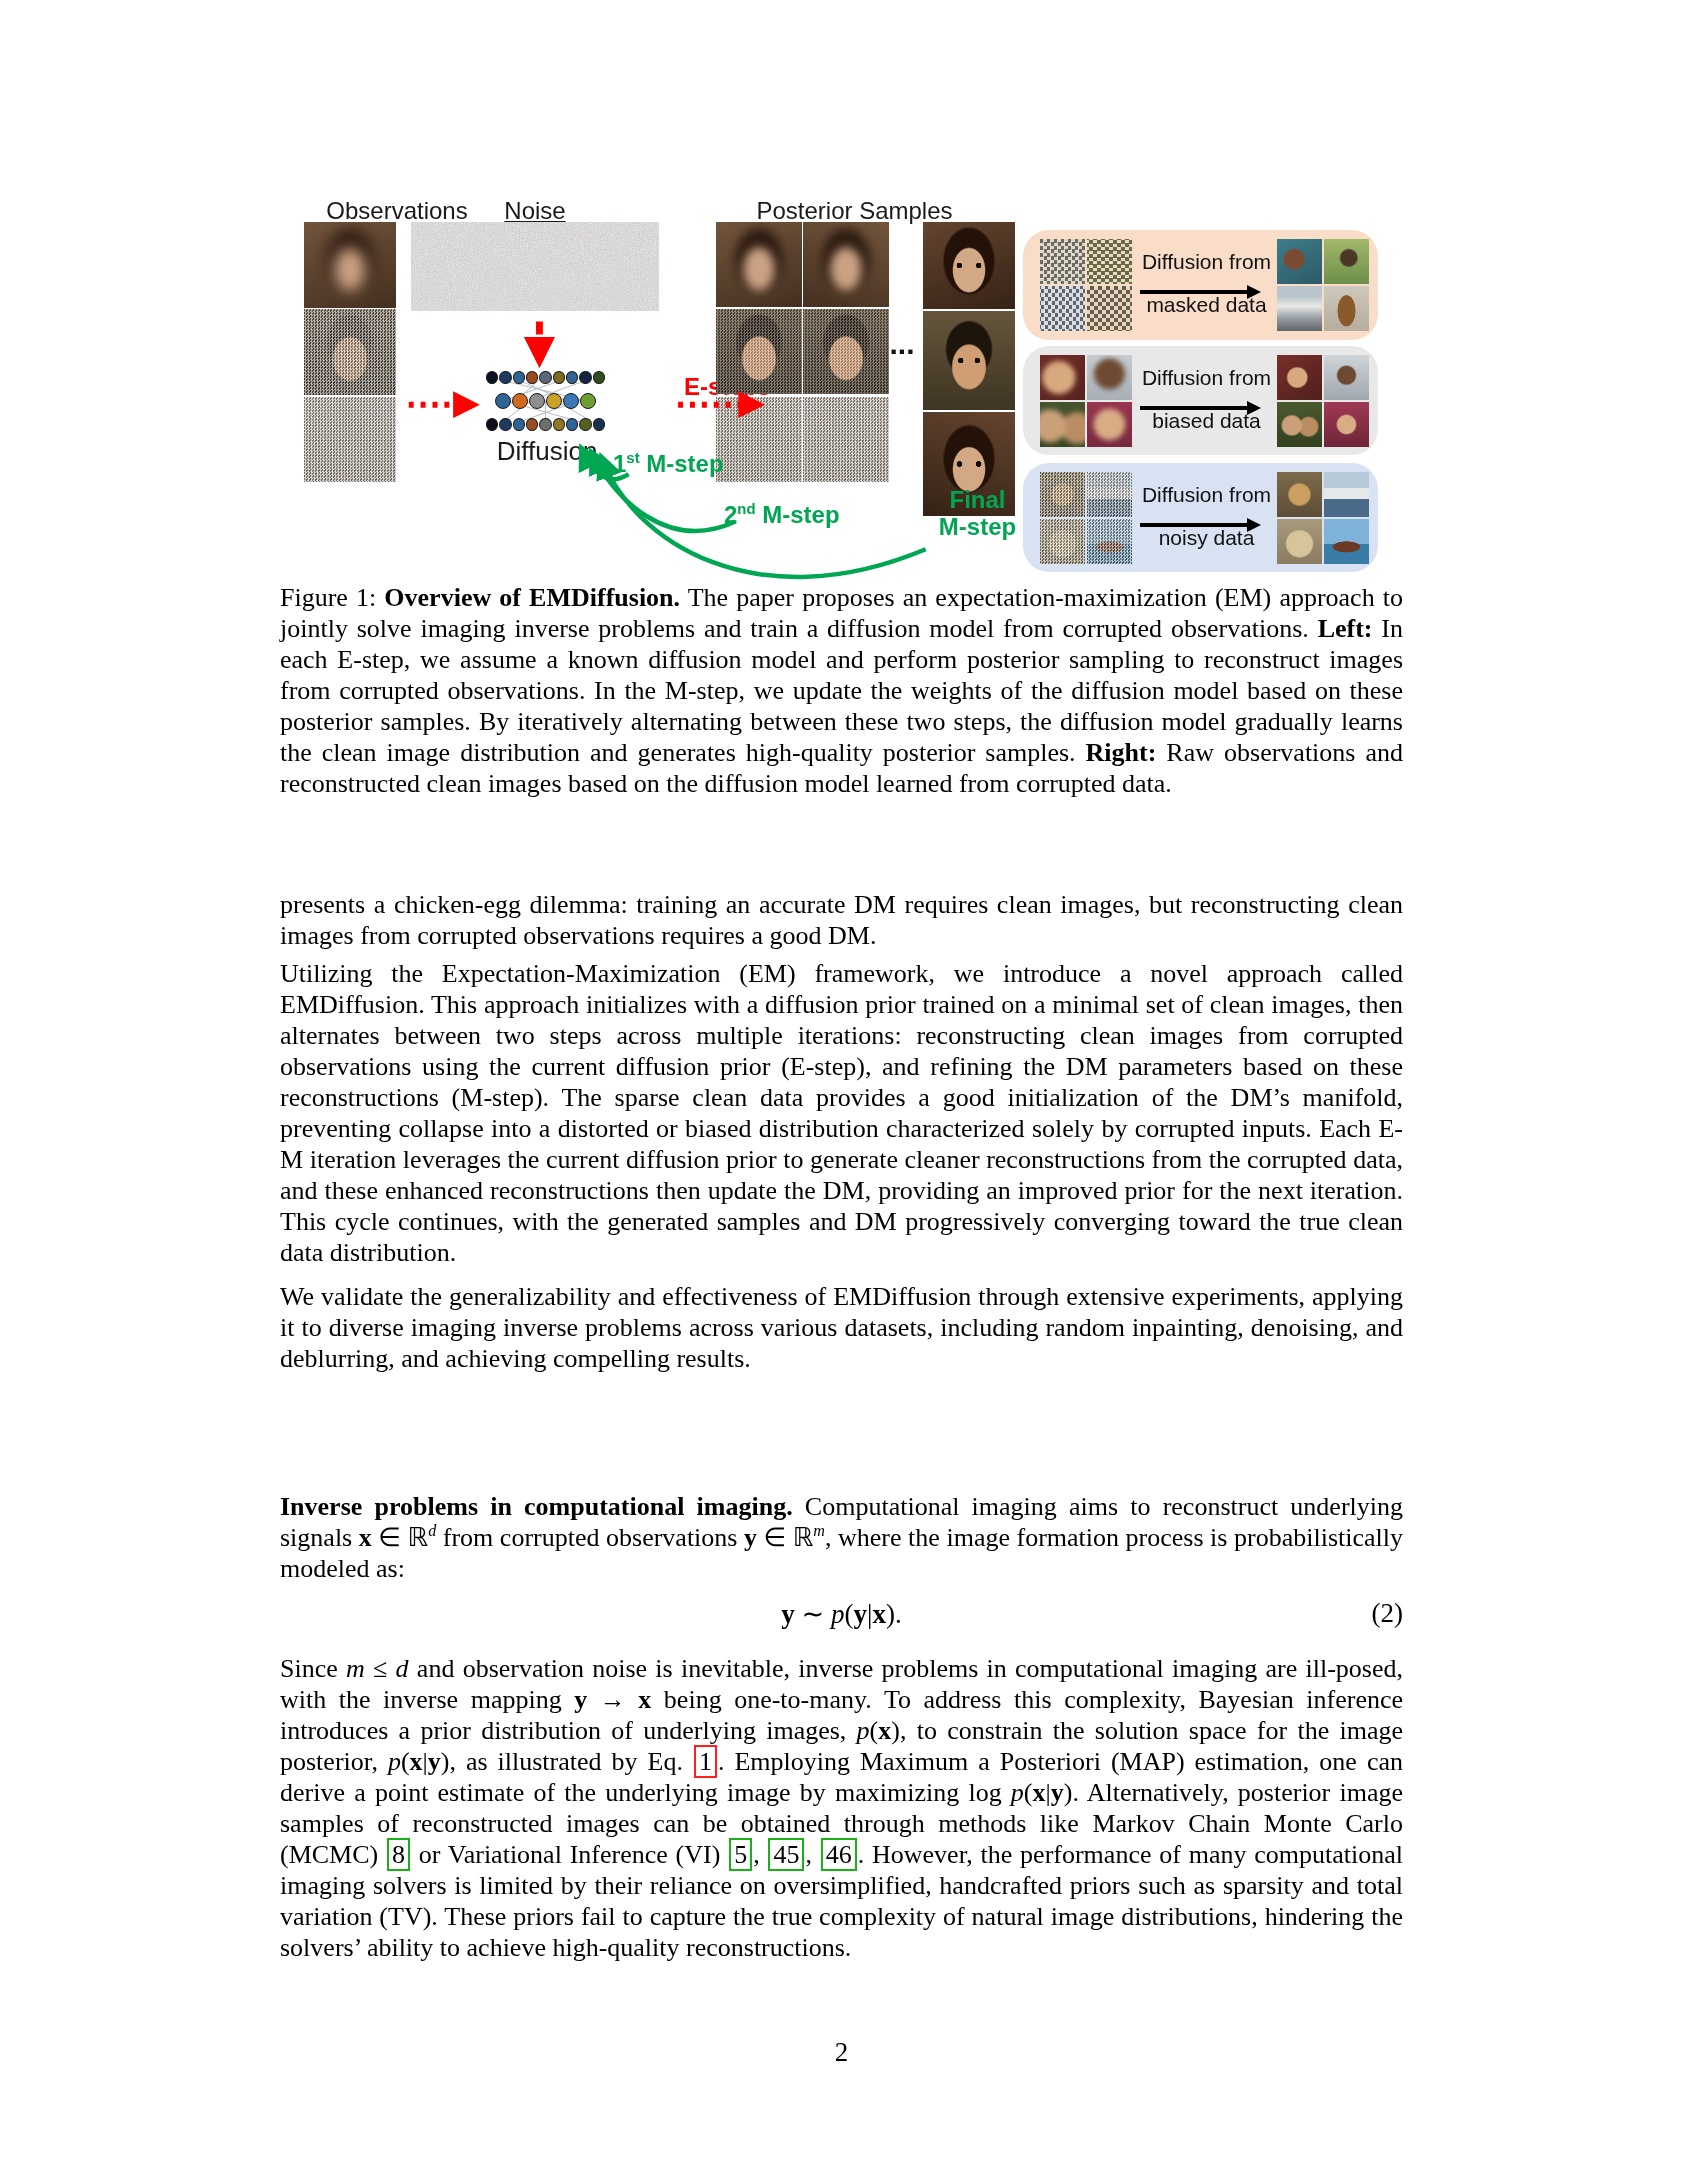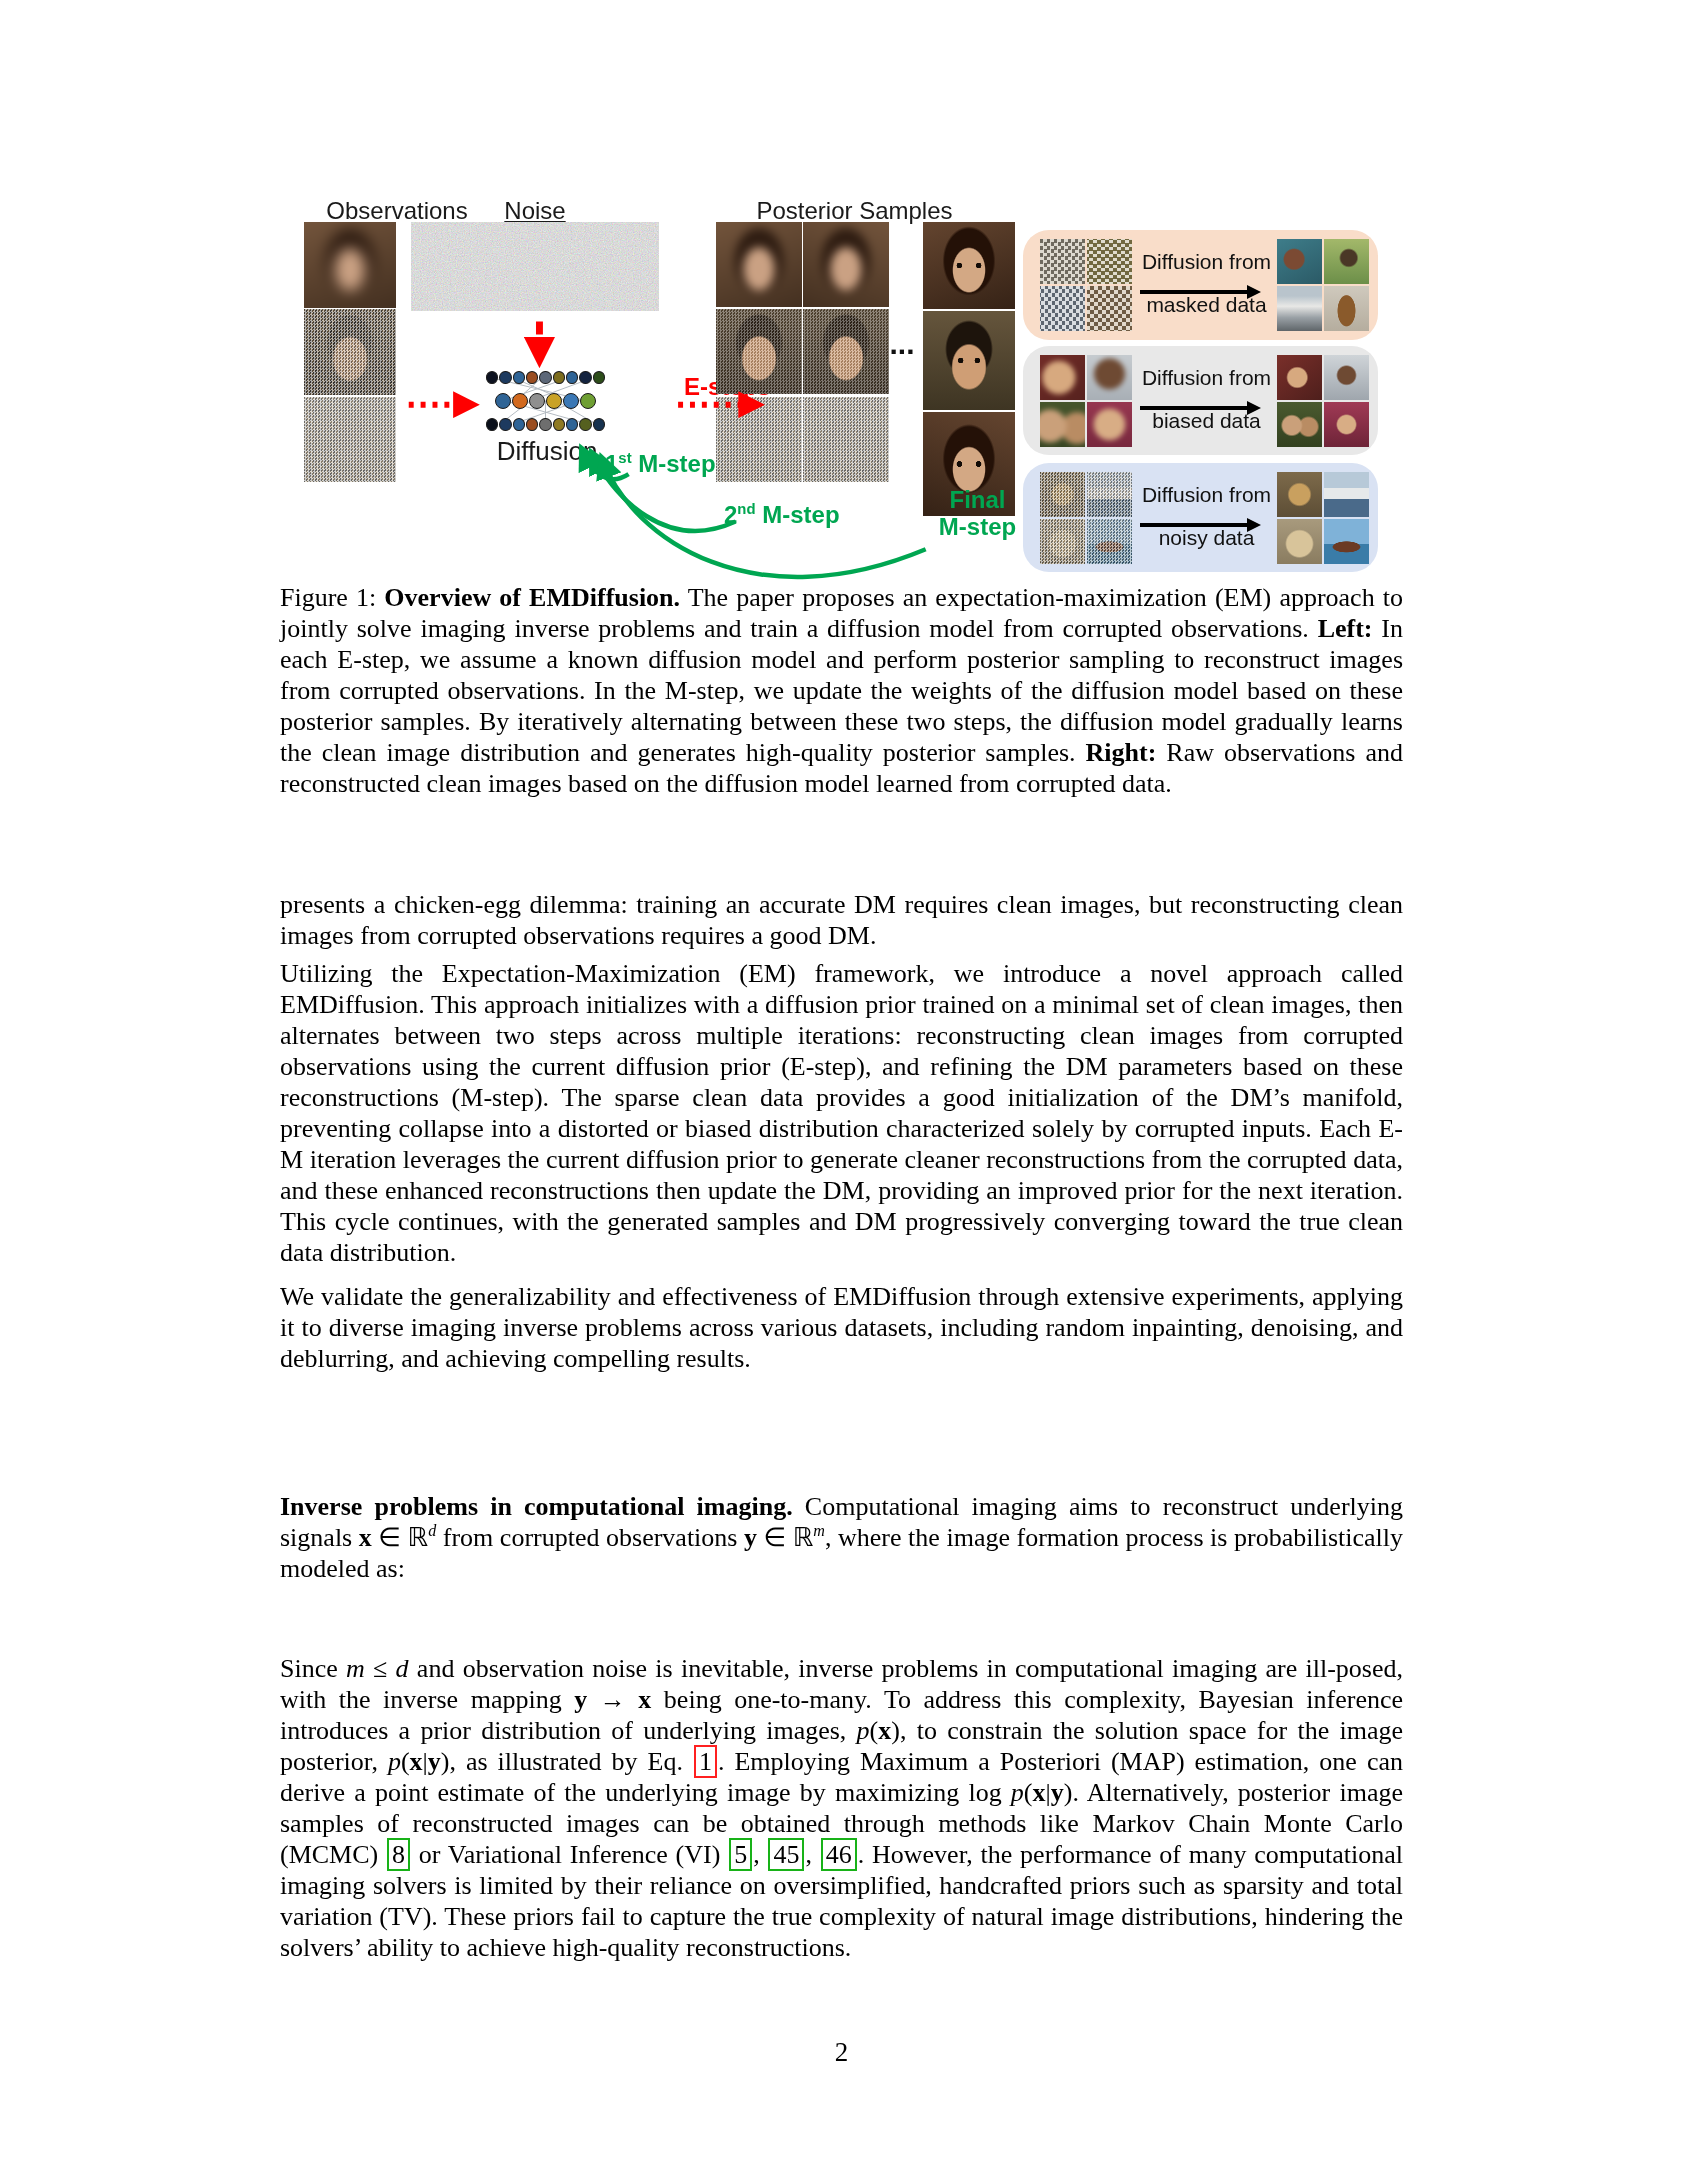--- a/index.html
+++ b/index.html
@@ -232,21 +232,21 @@
     <div class="img" style="left:643px;top:69px;width:92px;height:87px;">
         <div class="ph face-woman-sharp"></div>
       </div>
     <div class="img" style="left:643px;top:158px;width:92px;height:99px;">
         <div class="ph face-man-sharp"></div>
       </div>
     <div class="img" style="left:643px;top:259px;width:92px;height:104px;">
         <div class="ph face-woman-sharp" style="transform:scaleX(-1);"></div>
       </div>
 
-    <div class="figtext-green" style="left:325px;top:297px;"><span>1</span><span class="sup">st</span><span> M-step</span></div>
+    <div class="figtext-green" style="left:333px;top:297px;"><span>1</span><span class="sup">st</span><span> M-step</span></div>
     <div class="figtext-green" style="left:444px;top:348px;"><span>2</span><span class="sup">nd</span><span> M-step</span></div>
     <div class="figtext-green" style="left:642px;top:333px;width:111px;text-align:center;line-height:27px;">
       <div>Final</div>
       <div>M-step</div>
     </div>
 
     <svg class="abs" style="left:0;top:0;overflow:visible;pointer-events:none;" width="1123" height="446" viewBox="0 0 1134 450">
       <g>
         <path d="M 262 170 L 262 208" stroke="#ff0000" stroke-width="7" fill="none" stroke-dasharray="13 8" marker-end="url(#arrR)"></path>
       </g>
@@ -339,19 +339,23 @@
 
   <div class="abs col body-text" style="top:889px;">presents a chicken-egg dilemma: training an accurate DM requires clean images, but reconstructing clean images from corrupted observations requires a good DM.</div>
 
   <div class="abs col body-text" style="top:958px;">Utilizing the Expectation-Maximization (EM) framework, we introduce a novel approach called EMDiffusion. This approach initializes with a diffusion prior trained on a minimal set of clean images, then alternates between two steps across multiple iterations: reconstructing clean images from corrupted observations using the current diffusion prior (E-step), and refining the DM parameters based on these reconstructions (M-step). The sparse clean data provides a good initialization of the DM’s manifold, preventing collapse into a distorted or biased distribution characterized solely by corrupted inputs. Each E-M iteration leverages the current diffusion prior to generate cleaner reconstructions from the corrupted data, and these enhanced reconstructions then update the DM, providing an improved prior for the next iteration. This cycle continues, with the generated samples and DM progressively converging toward the true clean data distribution.</div>
 
   <div class="abs col body-text" style="top:1281px;">We validate the generalizability and effectiveness of EMDiffusion through extensive experiments, applying it to diverse imaging inverse problems across various datasets, including random inpainting, denoising, and deblurring, and achieving compelling results.</div>
 
 
   <div class="abs col body-text" style="top:1491px;"><span class="b">Inverse problems in computational imaging.</span><span>   Computational imaging aims to reconstruct underlying signals </span><span class="b">x</span><span> ∈ ℝ</span><span class="sup i">d</span><span> from corrupted observations </span><span class="b">y</span><span> ∈ ℝ</span><span class="sup i">m</span><span>, where the image formation process is probabilistically modeled as:</span></div>
 
+  <div class="abs col eqrow" style="top:1598px;">
+    <span><span class="b">y</span><span> ∼ </span><span class="i">p</span><span>(</span><span class="b">y</span><span>|</span><span class="b">x</span><span>).</span></span>
+    <span class="eqnum">(2)</span>
+  </div>
 
   <div class="abs col body-text" style="top:1653px;"><span>Since </span><span class="i">m</span><span> ≤ </span><span class="i">d</span><span> and observation noise is inevitable, inverse problems in computational imaging are ill-posed, with the inverse mapping </span><span class="b">y</span><span> → </span><span class="b">x</span><span> being one-to-many. To address this complexity, Bayesian inference introduces a prior distribution of underlying images, </span><span class="i">p</span><span>(</span><span class="b">x</span><span>), to constrain the solution space for the image posterior, </span><span class="i">p</span><span>(</span><span class="b">x</span><span>|</span><span class="b">y</span><span>), as illustrated by Eq. </span><span class="bx r">1</span><span>. Employing Maximum a Posteriori (MAP) estimation, one can derive a point estimate of the underlying image by maximizing </span><span>log </span><span class="i">p</span><span>(</span><span class="b">x</span><span>|</span><span class="b">y</span><span>). Alternatively, posterior image samples of reconstructed images can be obtained through methods like Markov Chain Monte Carlo (MCMC) </span><span class="bx g">8</span><span> or Variational Inference (VI) </span><span class="bx g">5</span><span>, </span><span class="bx g">45</span><span>, </span><span class="bx g">46</span><span>. However, the performance of many computational imaging solvers is limited by their reliance on oversimplified, handcrafted priors such as sparsity and total variation (TV). These priors fail to capture the true complexity of natural image distributions, hindering the solvers’ ability to achieve high-quality reconstructions.</span></div>
 
   <div class="abs pagenum" style="top:2037px;">2</div>
 
 </div>
 
 
 </body></html>

